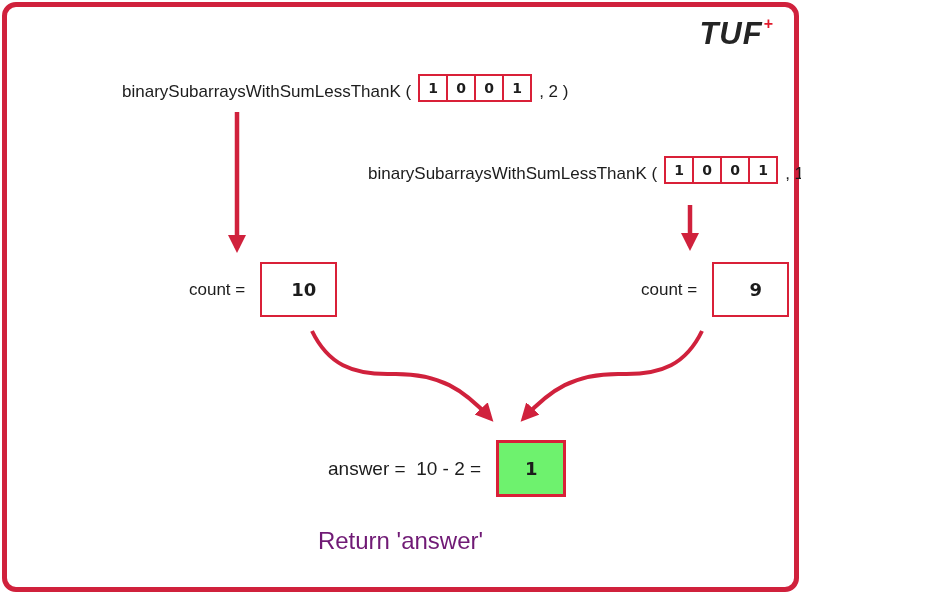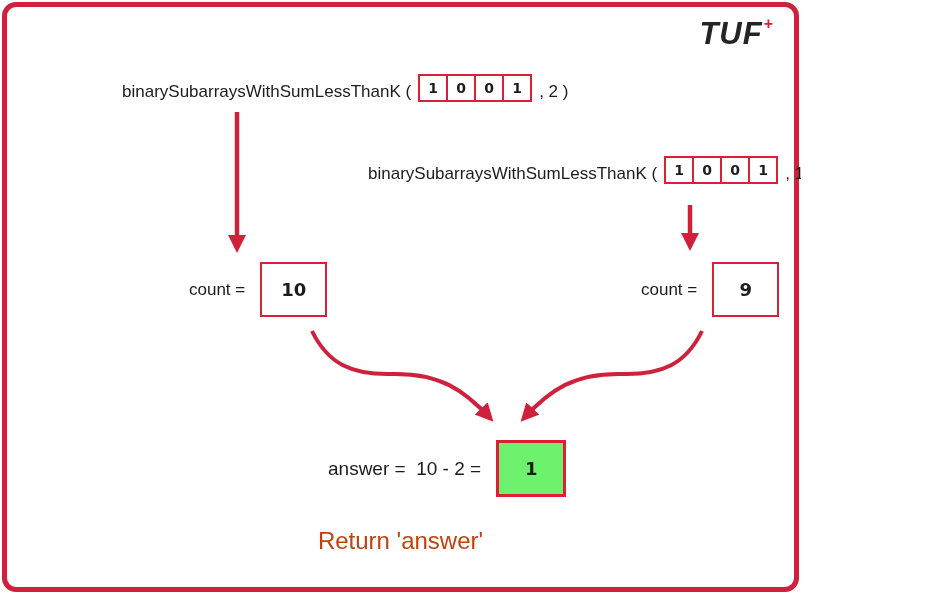--- a/index.html
+++ b/index.html
@@ -81,20 +81,21 @@
     width: 63px;
     height: 51px;
     border: 2.5px solid #d92038;
     display: flex;
     align-items: center;
     justify-content: center;
     font-weight: bold;
     font-size: 18px;
     font-family: "DejaVu Sans", sans-serif;
     background: #ffffff;
+    padding-left: 10px;
   }
   .answer-row {
     position: absolute;
     left: 328px;
     top: 440px;
     display: flex;
     align-items: center;
     font-size: 19px;
   }
   .answer-label { margin-right: 15px; white-space: pre; }
@@ -111,21 +112,21 @@
     font-family: "DejaVu Sans", sans-serif;
   }
   .return-text {
     position: absolute;
     left: 0;
     right: 0;
     top: 527px;
     text-align: center;
     font-size: 24px;
     font-weight: 500;
-    color: #c2410c;
+    color: #701a75;
   }
 </style>
 </head>
 <body>
 
 <div class="canvas">
   <div class="frame"></div>
 
   <div class="logo">
     <span>TUF</span><sup>+</sup>

